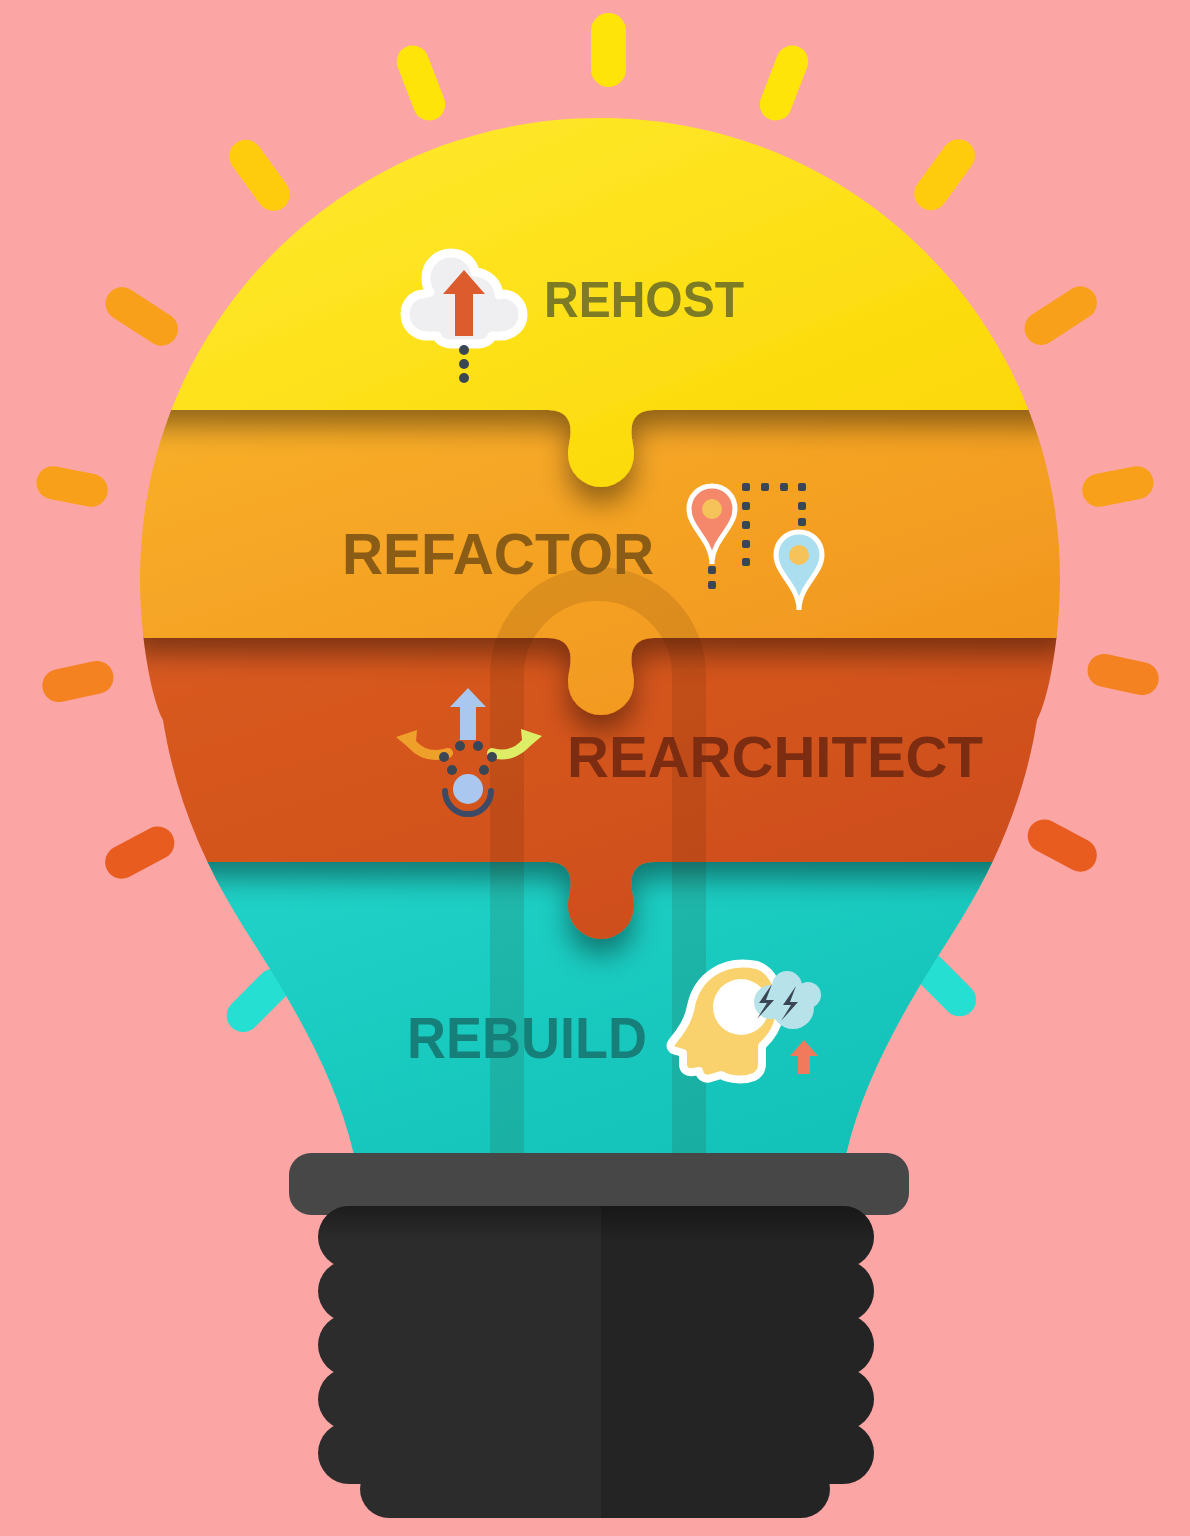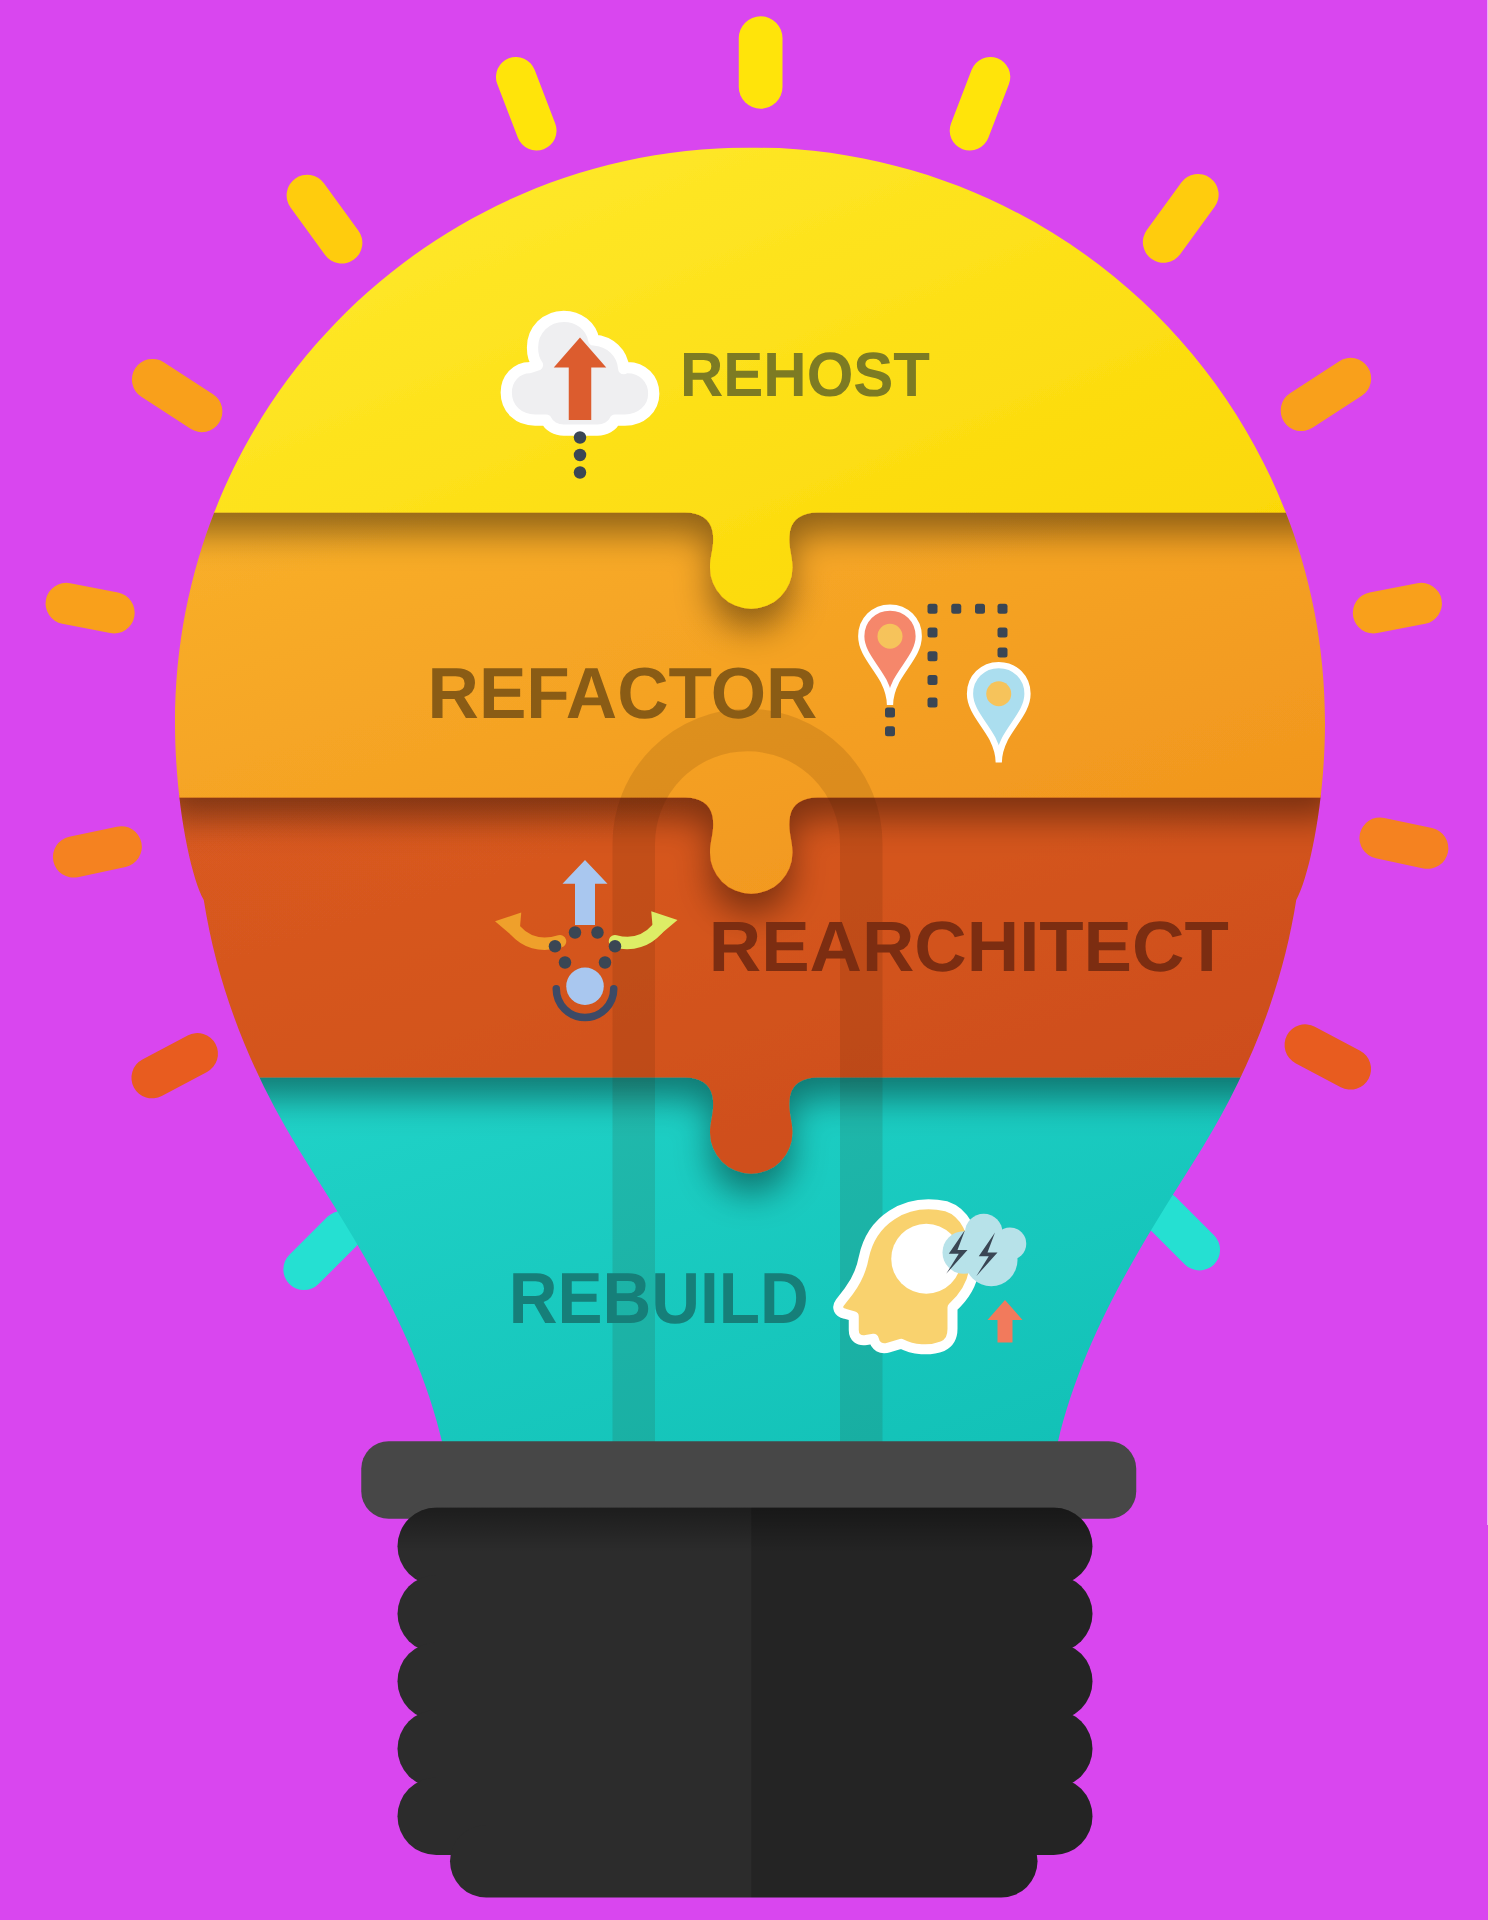--- a/index.html
+++ b/index.html
@@ -1,16 +1,16 @@
 <!DOCTYPE html>
 <html><head>
 <meta charset="utf-8">
 <style>
   html,body{margin:0;padding:0;background:#ffffff;}
-  .stage{width:1190px;height:1536px;position:relative;background:#d946ef;overflow:hidden;
+  .stage{width:1190px;height:1536px;position:relative;background:#fca5a5;overflow:hidden;
          font-family:"Liberation Sans", sans-serif;}
   svg{display:block;}
   text{font-family:"Liberation Sans","DejaVu Sans",sans-serif;font-weight:bold;}
 </style>
 </head>
 <body>
 
 <div class="stage">
 <svg width="1190" height="1536" viewBox="0 0 1190 1536" xmlns="http://www.w3.org/2000/svg">
   <defs>

